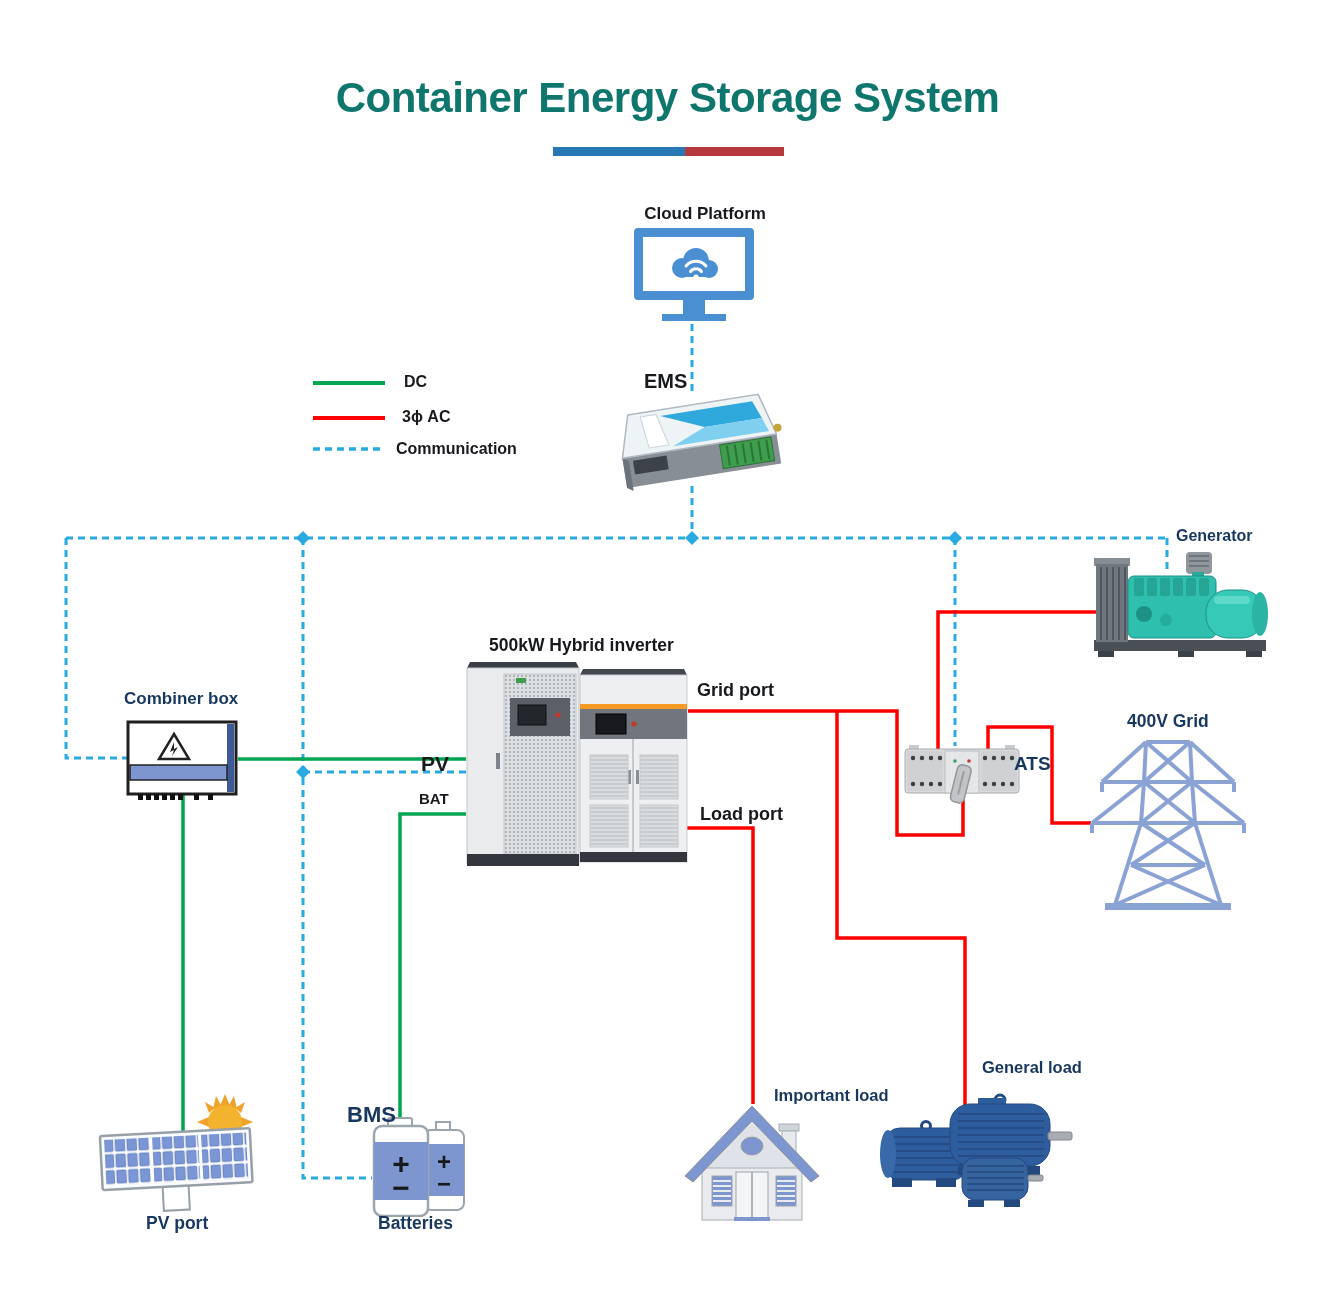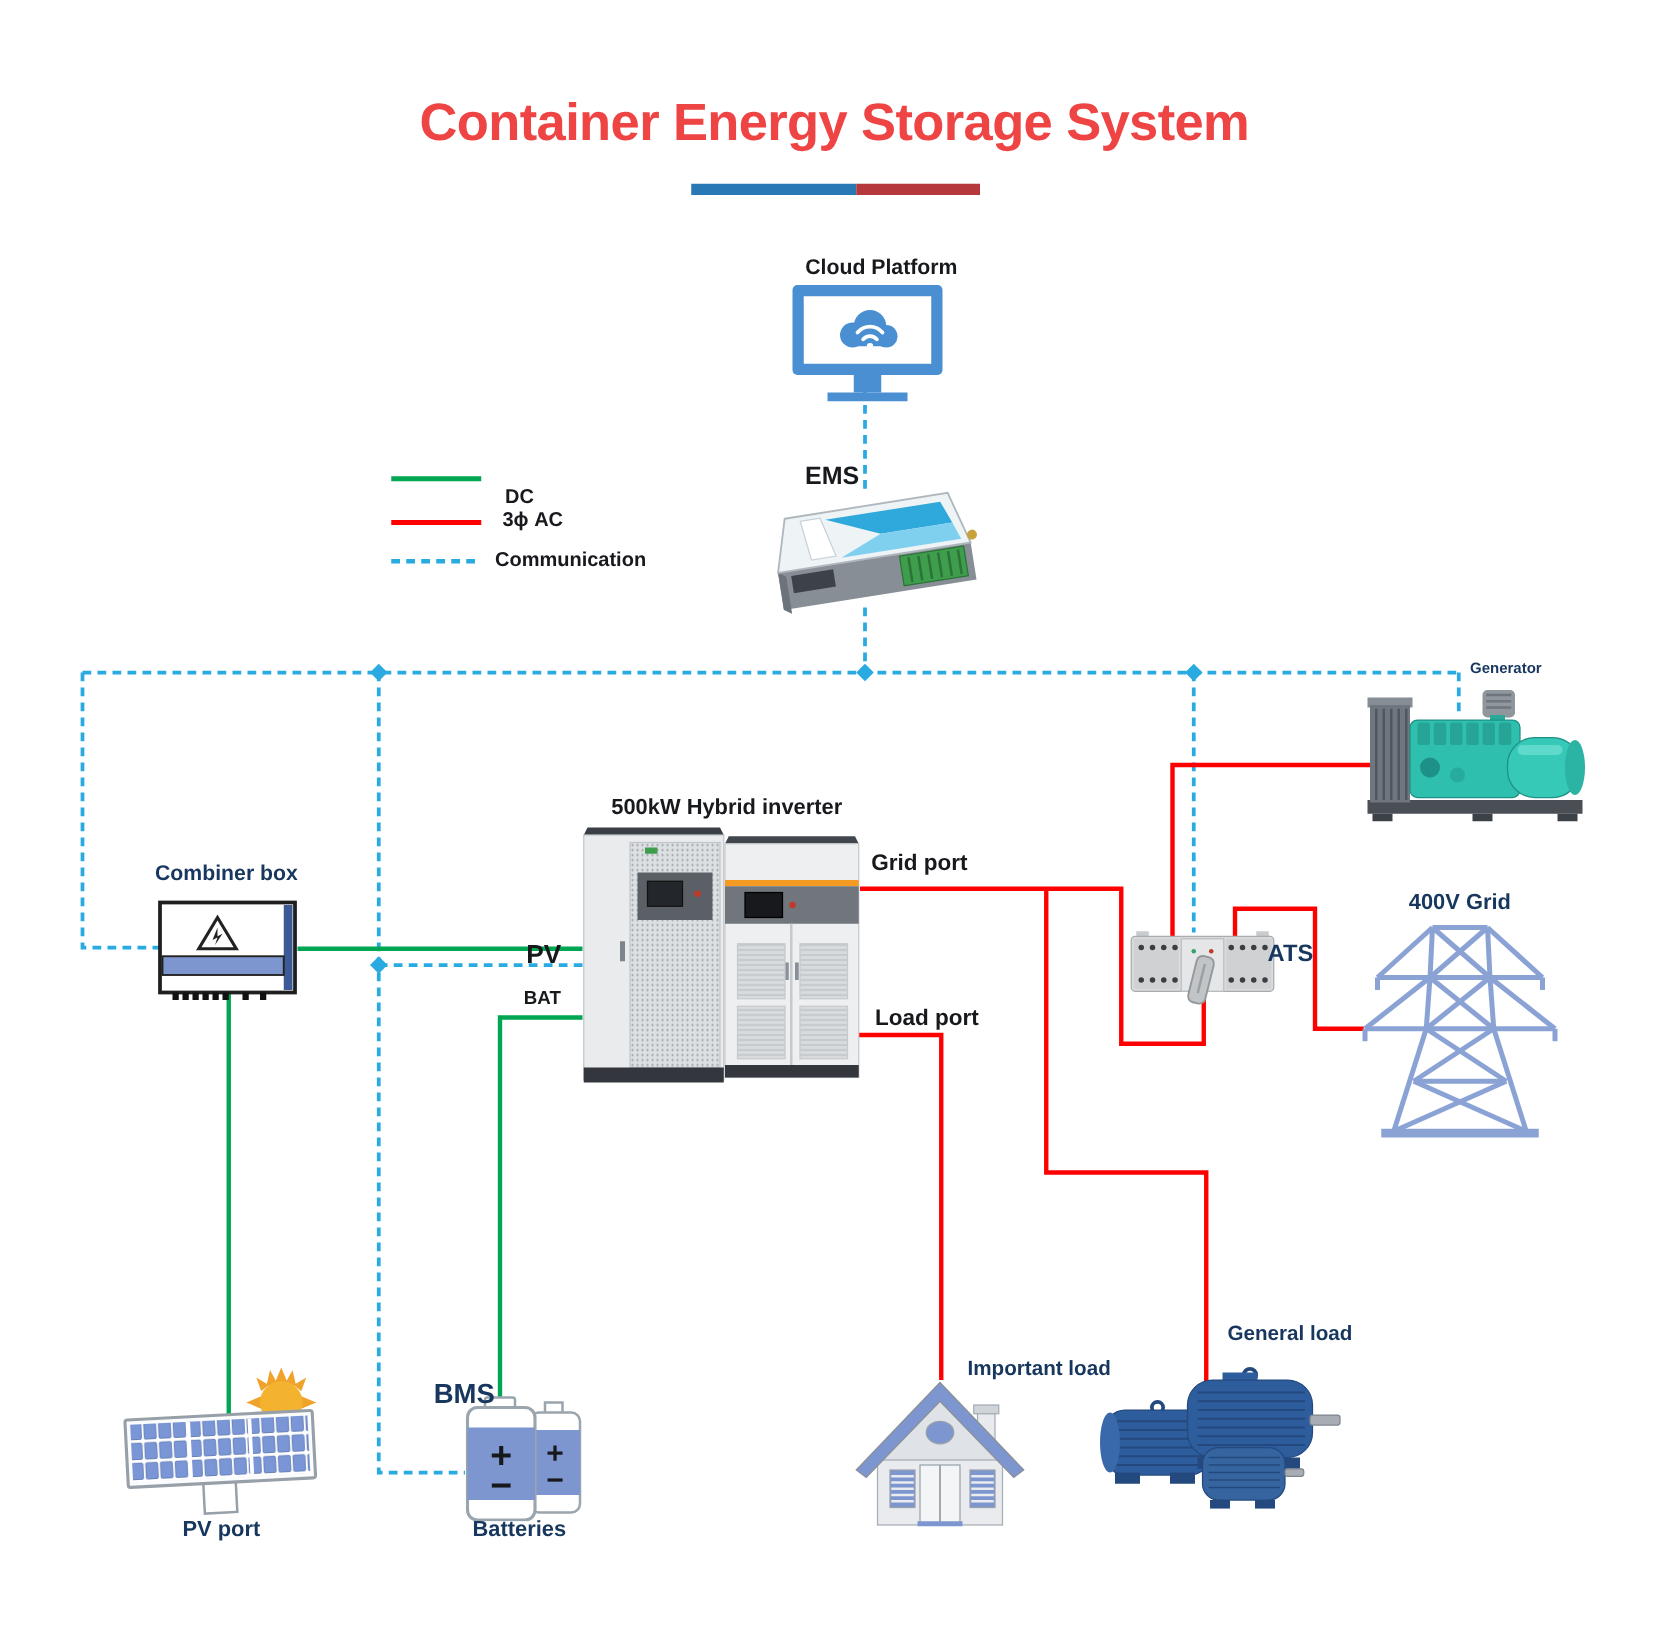--- a/index.html
+++ b/index.html
@@ -2,21 +2,21 @@
 <html><head>
 <meta charset="utf-8">
 <style>
   html,body{margin:0;padding:0;background:#fff;}
   .stage{position:relative;width:1335px;height:1308px;background:#ffffff;
          font-family:"Liberation Sans",sans-serif;overflow:hidden;}
   .abs{position:absolute;}
   .lbl{position:absolute;font-weight:bold;color:#17375e;white-space:nowrap;}
   .lbl.dark{color:#17191d;}
   .title{position:absolute;left:0;right:0;top:74px;text-align:center;
-         font-size:42px;font-weight:bold;color:#ef4444;letter-spacing:-.5px;}
+         font-size:42px;font-weight:bold;color:#0f766e;letter-spacing:-.5px;}
   .divider{position:absolute;top:147px;height:9px;}
   svg{display:block;}
 </style>
 </head>
 <body>
 
 <div class="stage">
 
   <div class="title">Container Energy Storage System</div>
   <div class="divider" style="left:553px;width:132px;background:#2878b5;"></div>
@@ -382,31 +382,31 @@
         <line x1="9" y1="38" x2="66" y2="38"></line>
       </g>
       <rect x="70" y="23" width="15" height="6" rx="2" fill="#a7adb3" stroke="#7e868d"></rect>
       <rect x="10" y="48" width="16" height="7" fill="#24497e"></rect>
       <rect x="46" y="48" width="16" height="7" fill="#24497e"></rect>
     </g>
   </svg>
 
   <div class="lbl dark" style="left:626px;top:204px;width:140px;text-align:right;font-size:17px;">Cloud Platform</div>
   <div class="lbl dark" style="left:644px;top:370px;font-size:20px;">EMS</div>
-  <div class="lbl dark" style="left:404px;top:389px;font-size:16px;">DC</div>
+  <div class="lbl dark" style="left:404px;top:373px;font-size:16px;">DC</div>
   <div class="lbl dark" style="left:402px;top:408px;font-size:16px;">3ϕ AC</div>
   <div class="lbl dark" style="left:396px;top:440px;font-size:16px;">Communication</div>
   <div class="lbl" style="left:124px;top:689px;font-size:17px;">Combiner box</div>
   <div class="lbl dark" style="left:489px;top:635px;font-size:17.5px;">500kW Hybrid inverter</div>
   <div class="lbl dark" style="left:421px;top:752px;font-size:21px;">PV</div>
   <div class="lbl dark" style="left:419px;top:790px;font-size:15px;">BAT</div>
   <div class="lbl dark" style="left:697px;top:680px;font-size:18px;">Grid port</div>
   <div class="lbl dark" style="left:700px;top:804px;font-size:18px;">Load port</div>
   <div class="lbl" style="left:1014px;top:753px;font-size:19px;">ATS</div>
-  <div class="lbl" style="left:1176px;top:527px;font-size:12px;">Generator</div>
+  <div class="lbl" style="left:1176px;top:527px;font-size:16px;">Generator</div>
   <div class="lbl" style="left:1127px;top:711px;font-size:17.5px;">400V Grid</div>
   <div class="lbl" style="left:314px;top:1102px;font-size:22px;margin-left:33px;">BMS</div>
   <div class="lbl" style="left:378px;top:1213px;font-size:17.5px;">Batteries</div>
   <div class="lbl" style="left:146px;top:1213px;font-size:17.5px;">PV port</div>
   <div class="lbl" style="left:774px;top:1086px;font-size:16.5px;">Important load</div>
   <div class="lbl" style="left:982px;top:1058px;font-size:16.5px;">General load</div>
 
 </div>
 
 </body></html>

